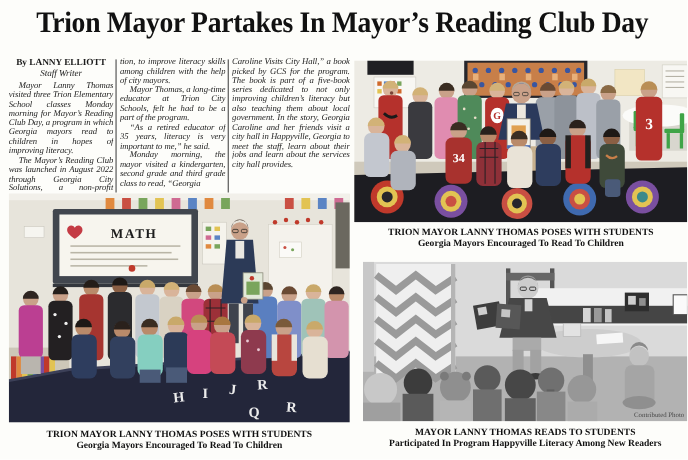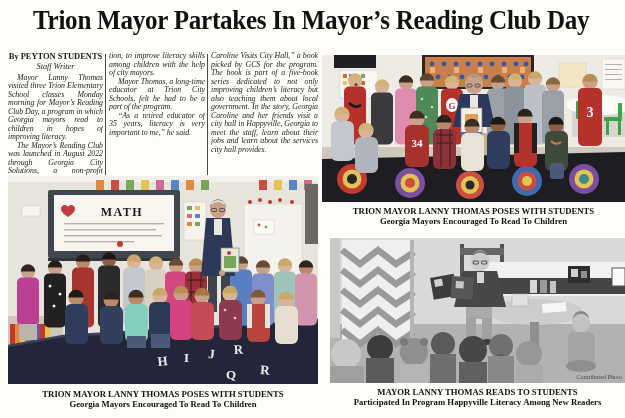--- a/index.html
+++ b/index.html
@@ -41,30 +41,31 @@
 <body>
 
 <div class="page">
 
   <div class="headline">
     <span>Trion Mayor Partakes In Mayor’s Reading Club Day</span>
   </div>
 
   <div class="columns">
     <div class="col" id="col1">
-      <div class="byline">By PEYTON STUDENTS</div>
+      <div class="byline">By LANNY ELLIOTT</div>
       <div class="byrole">Staff Writer</div>
       <p>Mayor Lanny Thomas visited three Trion Elementary School classes Monday morning for Mayor’s Reading Club Day, a program in which Georgia mayors read to children in hopes of improving literacy.</p>
       <p>The Mayor’s Reading Club was launched in August 2022 through Georgia City Solutions, a non-profit organiza-</p>
     </div>
     <div class="vrule" id="rule1"></div>
     <div class="col" id="col2">
       <p class="cont">tion, to improve literacy skills among children with the help of city mayors.</p>
       <p>Mayor Thomas, a long-time educator at Trion City Schools, felt he had to be a part of the program.</p>
       <p>“As a retired educator of 35 years, literacy is very important to me,” he said.</p>
+      <p>Monday morning, the mayor visited a kindergarten, second grade and third grade class to read, “Georgia</p>
     </div>
     <div class="vrule" id="rule2"></div>
     <div class="col" id="col3">
       <p class="cont">Caroline Visits City Hall,” a book picked by GCS for the program. The book is part of a five-book series dedicated to not only improving children’s literacy but also teaching them about local government. In the story, Georgia Caroline and her friends visit a city hall in Happyville, Georgia to meet the staff, learn about their jobs and learn about the services city hall provides.</p>
     </div>
   </div>
 
   <svg class="photo" id="photoB" width="303" height="147" viewBox="0 0 303 147">
     <rect width="303" height="147" fill="#edebe4"></rect>
     <rect x="12" y="0" width="42" height="13" fill="#1f1f23"></rect>

